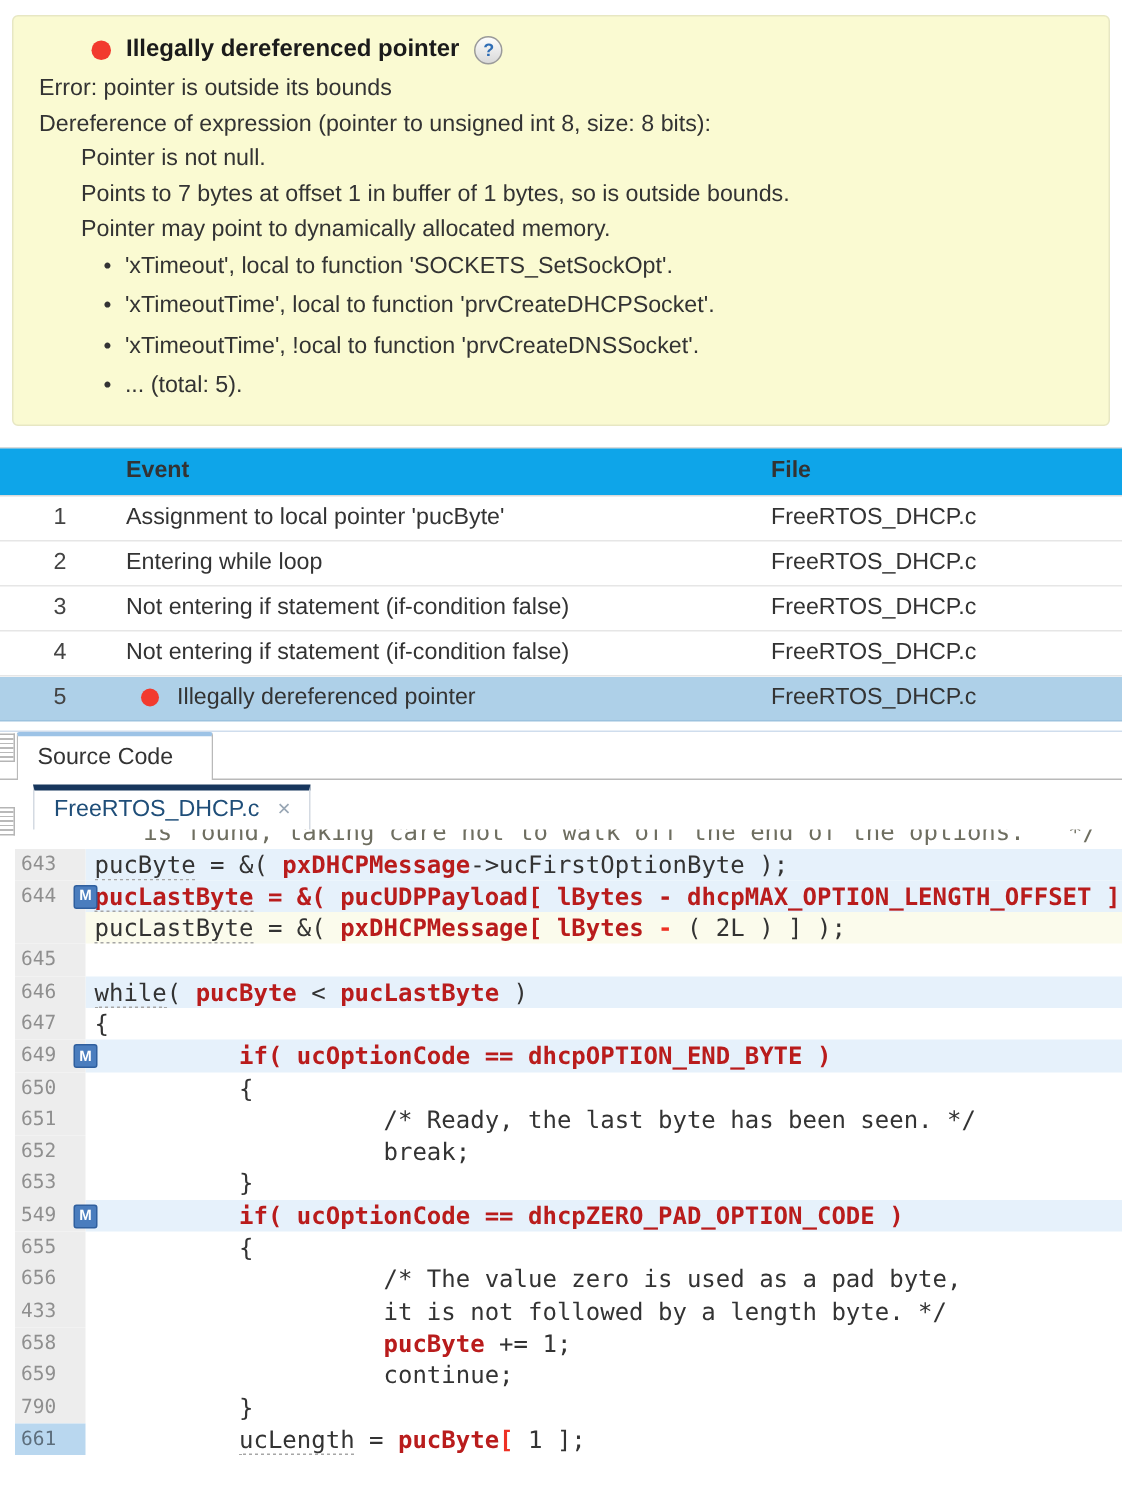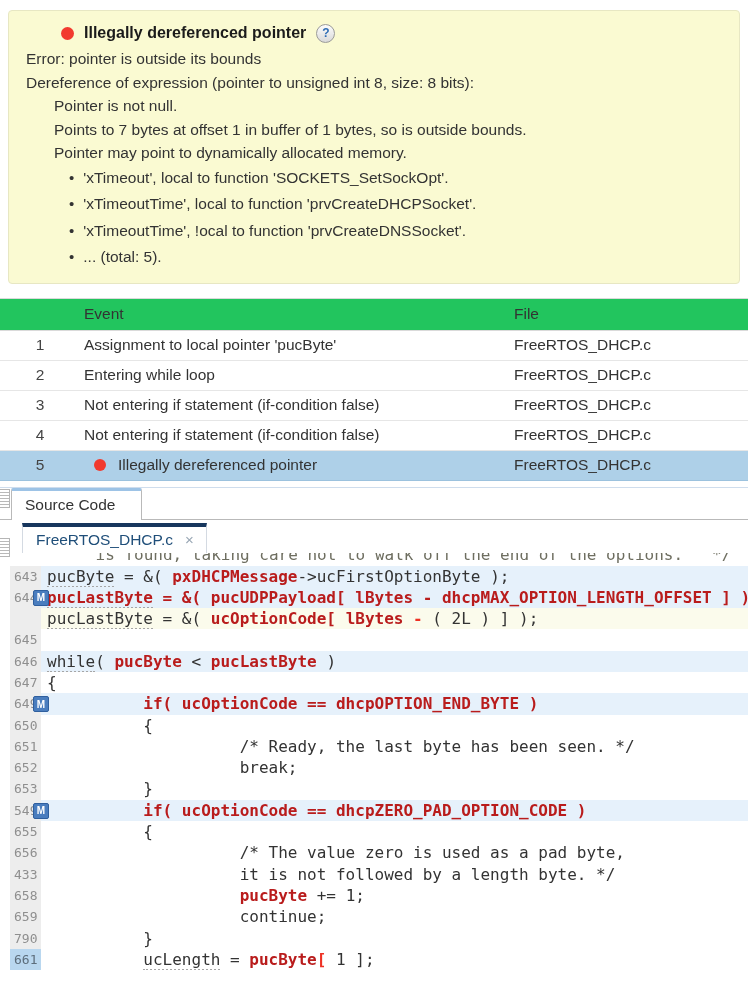--- a/index.html
+++ b/index.html
@@ -15,22 +15,22 @@
     background:linear-gradient(#fdfdfd,#d9d9d9);color:#2f6db5;font-size:12px;font-weight:bold;
     display:flex;align-items:center;justify-content:center;cursor:pointer;}
   .dline{line-height:23.5px;padding-left:5px;}
   .dsub{line-height:23.5px;padding-left:33px;}
   .dbullet{line-height:26.5px;padding-left:48px;display:flex;align-items:baseline;}
   .bullet-glyph{margin-right:9px;font-size:15px;}
 
   
   .event-table{width:748px;border-collapse:collapse;margin-top:14px;font-size:15.5px;color:#333;table-layout:fixed;}
   .c-num{width:80px;}.c-event{width:430px;}
-  .event-table th{background:#22c55e;border-top:1px solid #dadada;border-bottom:1px solid #dadada;
-    text-align:left;font-weight:normal;height:31px;padding:0 0 0 4px;}
+  .event-table th{background:#0ea5e9;border-top:1px solid #dadada;border-bottom:1px solid #dadada;
+    text-align:left;font-weight:bold;height:31px;padding:0 0 0 4px;}
   .event-table td{border-bottom:1px solid #e6e6e6;height:29px;padding:0 0 0 4px;overflow:hidden;white-space:nowrap;}
   .num-cell{text-align:center;color:#444;padding:0 !important;}
   tr.selected td{background:#aed0e8;border-bottom:1px solid #9cc2de;}
   .event-flex{display:flex;align-items:center;}
   .row-dot{width:12px;height:12px;border-radius:50%;background:#f23a2e;margin:0 12px 0 10px;flex:0 0 auto;}
 
   
   .source-panel{position:relative;margin-top:6px;border-top:1px solid #cfdded;}
   .mini-icon{position:absolute;left:0;width:9px;height:17px;background:#fff;border:1px solid #b5b5b5;
     border-left:none;cursor:pointer;
@@ -45,21 +45,21 @@
     border-top:4px solid #17365d;padding:0 12px 0 13px;display:flex;align-items:center;gap:12px;
     font-size:15.5px;color:#1f4e79;cursor:pointer;}
   .file-close{color:#98a6b4;font-size:15px;line-height:1;cursor:pointer;}
 
   .code-area{margin-left:10px;font-family:"DejaVu Sans Mono","Liberation Mono",monospace;
     font-size:16px;color:#333;overflow:hidden;width:738px;}
   .clipped-row{height:13px;overflow:hidden;display:flex;}
   .clipped-gutter{width:47px;flex:0 0 auto;}
   .clipped-text{display:block;margin-top:-9px;line-height:21.3px;white-space:pre;color:#6e6e60;}
   .code-line{display:flex;height:21.3px;line-height:21.3px;}
-  .gutter{width:31px;flex:0 0 auto;background:#ededed;color:#8f8f8f;font-size:13px;
+  .gutter{width:47px;flex:0 0 auto;background:#ededed;color:#8f8f8f;font-size:13px;
     padding-left:4px;box-sizing:border-box;position:relative;display:flex;align-items:center;}
   .gutter-hl .gutter{background:#b9d7ef;color:#5d6e7c;}
   .badge{position:absolute;right:-8px;top:3px;width:14px;height:14px;background:#4a7dbe;
     border:1px solid #2f5f9e;border-radius:2px;color:#fff;font:bold 10px "Liberation Sans",sans-serif;
     display:flex;align-items:center;justify-content:center;}
   .code-text{flex:1;padding-left:6px;white-space:pre;overflow:hidden;}
   .hl-blue .code-text{background:#e6f1fb;}
   .hl-cream .code-text{background:#fbfbec;}
   .k-green{color:#b91c1c;font-weight:bold;}
   .k-orange{color:#e8820c;font-weight:bold;}
@@ -191,21 +191,21 @@
           <div class="gutter">
             <span class="num">644</span>
             <span class="badge">M</span>
           </div>
           <div class="code-text"><span class="k-green k-ident">pucLastByte</span><span class="k-green"> = &amp;( pucUDPPayload[ lBytes - dhcpMAX_OPTION_LENGTH_OFFSET ] );</span></div>
         </div>
         <div class="code-line hl-cream">
           <div class="gutter">
             <span class="num"></span>
           </div>
-          <div class="code-text"><span class="k-ident">pucLastByte</span><span> = &amp;( </span><span class="k-green">ucOptionCode[</span><span> </span><span class="k-green">lBytes</span><span> </span><span class="k-red">-</span><span> ( 2L ) ] );</span></div>
+          <div class="code-text"><span class="k-ident">pucLastByte</span><span> = &amp;( </span><span class="k-green">pxDHCPMessage[</span><span> </span><span class="k-green">lBytes</span><span> </span><span class="k-red">-</span><span> ( 2L ) ] );</span></div>
         </div>
         <div class="code-line">
           <div class="gutter">
             <span class="num">645</span>
           </div>
           <div class="code-text"></div>
         </div>
         <div class="code-line hl-blue">
           <div class="gutter">
             <span class="num">646</span>

